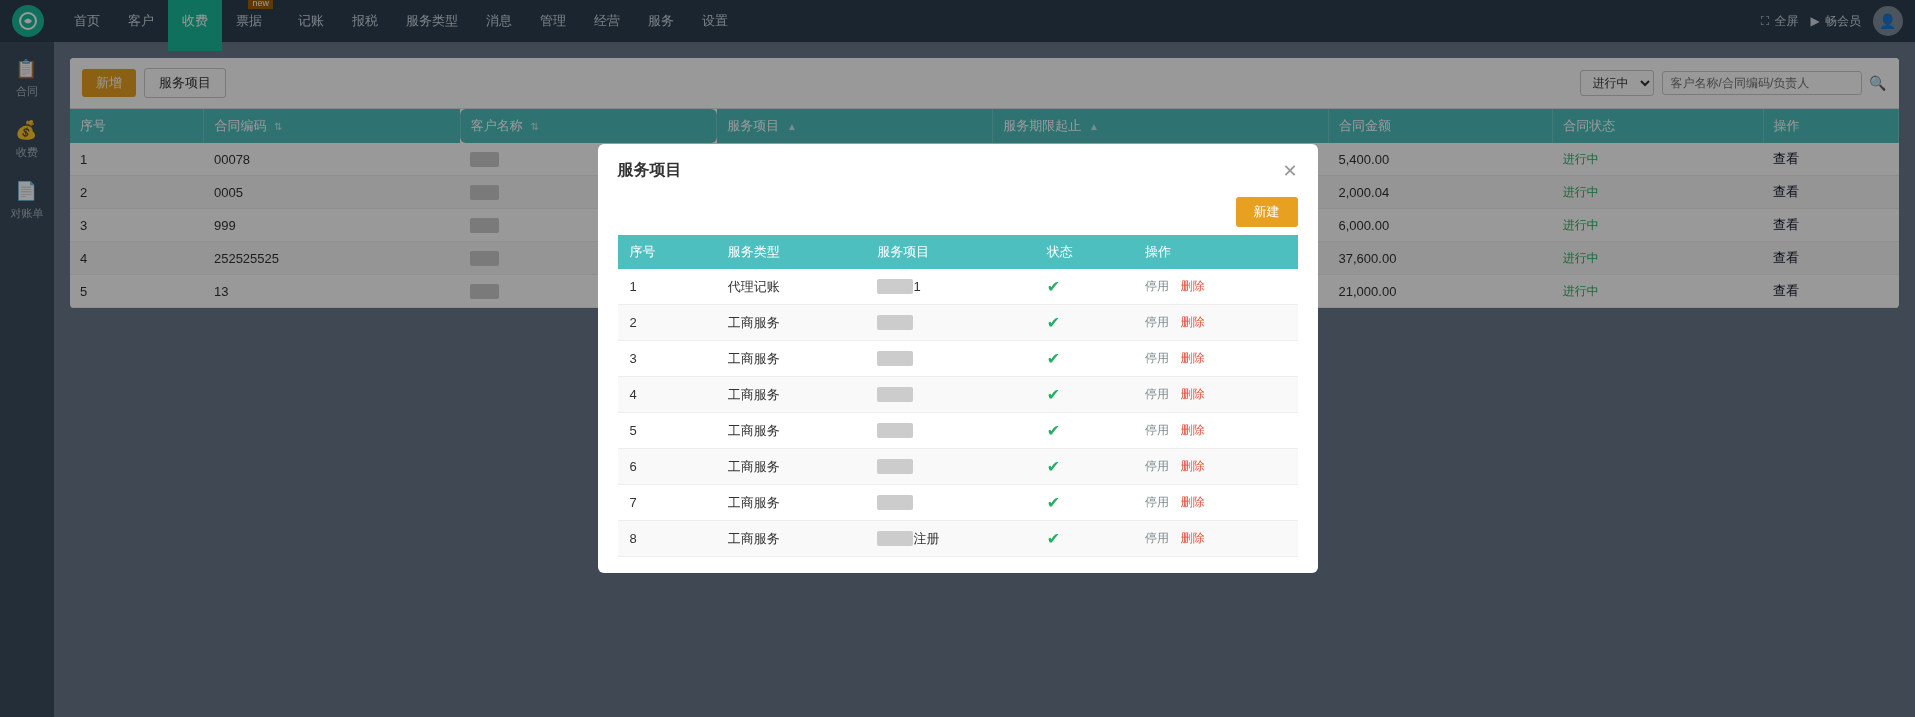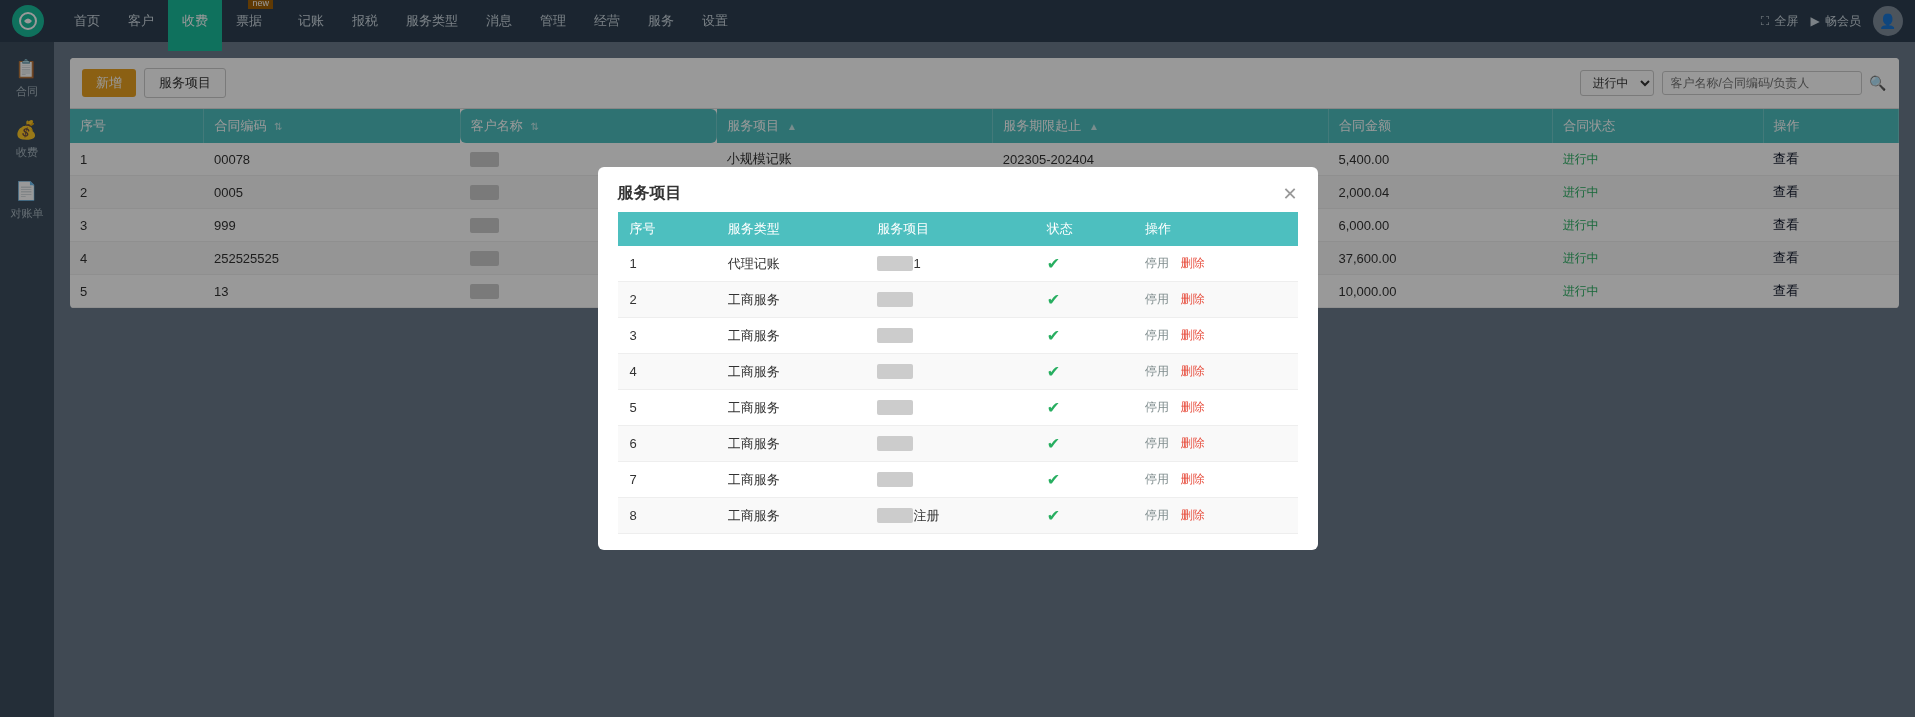--- a/index.html
+++ b/index.html
@@ -266,33 +266,36 @@
     <td>37,600.00</td>
     <td><span class="status-going">进行中</span></td>
     <td><a class="link-view">查看</a></td>
   </tr>
             <tr>
     <td>5</td>
     <td>13</td>
     <td><span class="blur-text">&nbsp;&nbsp;&nbsp;&nbsp;&nbsp;&nbsp;&nbsp;&nbsp;</span></td>
     <td>小规模记账</td>
     <td>202303-202402</td>
-    <td>10,000.00</td>
+    <td>21,000.00</td>
     <td><span class="status-going">进行中</span></td>
     <td><a class="link-view">查看</a></td>
   </tr>
           </tbody>
       </table>
     </div>
 
     <div class="modal-overlay">
       <div class="modal">
         <div class="modal-header">
           <span class="modal-title">服务项目</span>
           <button class="modal-close">✕</button>
+        </div>
+        <div class="modal-toolbar">
+          <button class="btn-modal-new">新建</button>
         </div>
         <div class="modal-table-wrap">
           <table class="modal-table">
             <thead>
               <tr>
                 <th>序号</th>
                 <th>服务类型</th>
                 <th>服务项目</th>
                 <th>状态</th>
                 <th>操作</th>

